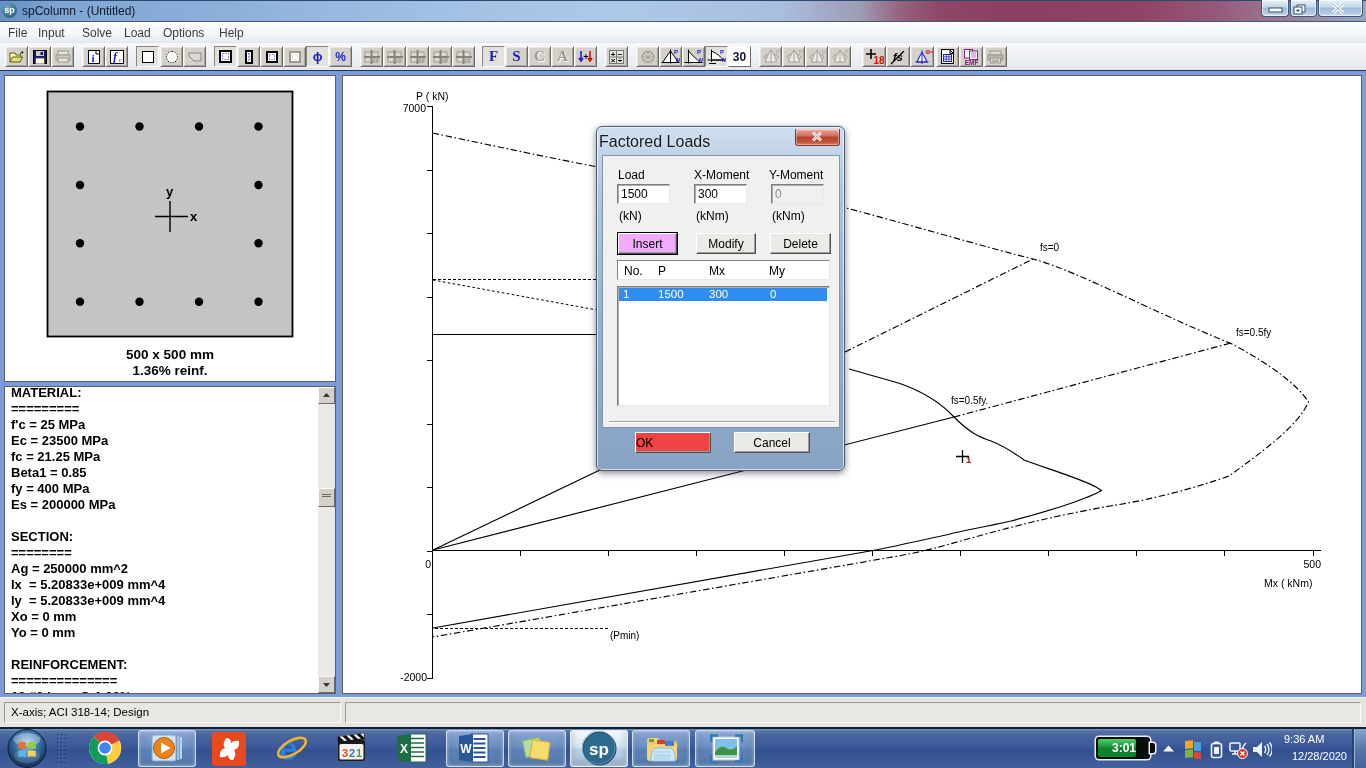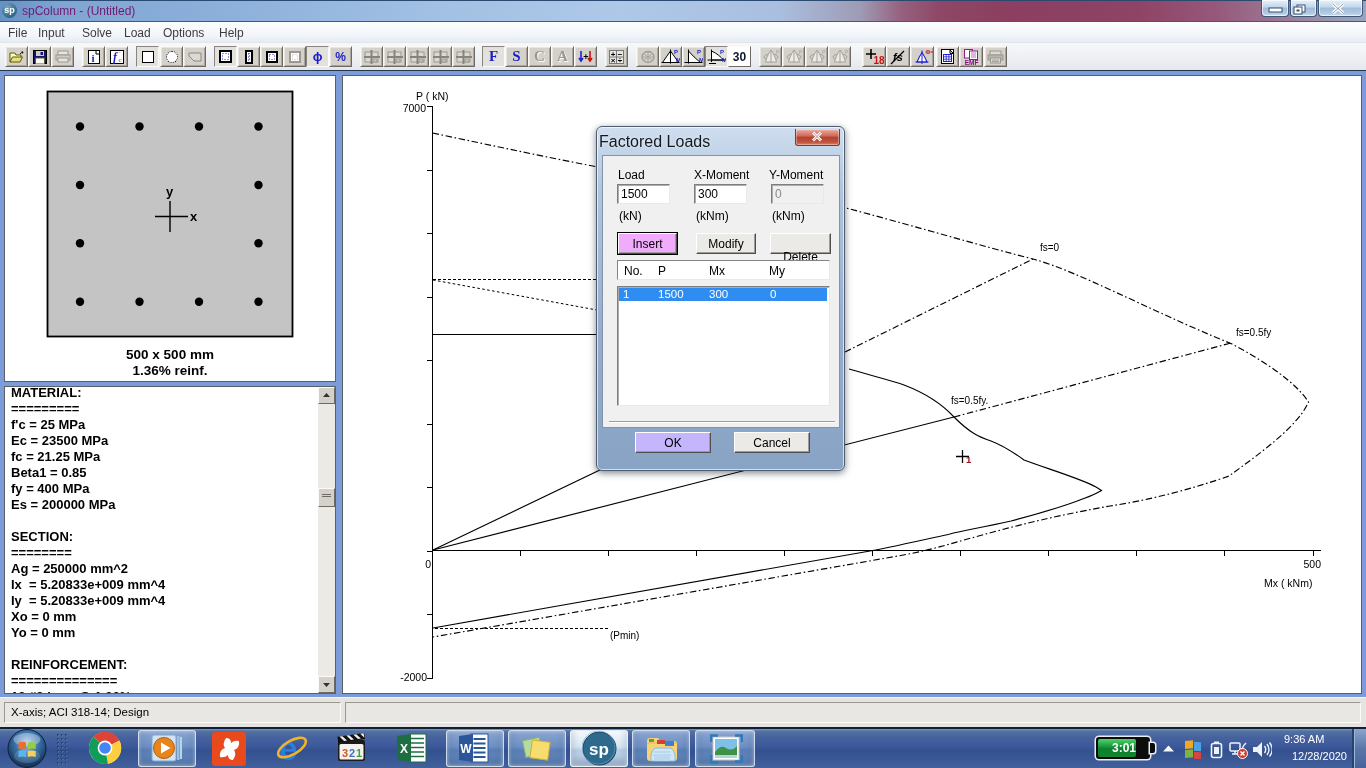--- a/index.html
+++ b/index.html
@@ -2,21 +2,21 @@
 <html><head><meta charset="utf-8"><style>
 *{margin:0;padding:0;box-sizing:border-box}
 html,body{width:1366px;height:768px;overflow:hidden}
 body{position:relative;font-family:"Liberation Sans",sans-serif;background:#7b9cd9}
 .abs{position:absolute}
 #titlebar{left:0;top:0;width:1366px;height:22px;
  background:linear-gradient(90deg,#6691c4 0,#7fa5d2 4.4%,#8fb2dc 18.3%,#a3c1e4 33%,#aec8e8 45.4%,#aabfe0 57%,#9e9bb4 63%,#96627f 65.9%,#8e4766 68.8%,#8c3f60 74%,#8f4465 83.5%,#96587a 89%,#9c7b97 94%,#9c96ae 97.5%,#98a5c0 100%)}
 #titlebar:before{content:"";position:absolute;left:0;top:0;width:100%;height:1px;background:#2a4a71}
 #titlebar:after{content:"";position:absolute;left:0;bottom:0;width:100%;height:1px;background:#44597a}
 .sporb{left:2px;top:3px;width:15px;height:15px;border-radius:50%;background:radial-gradient(circle at 35% 30%,#7aa7c4 0,#49829f 40%,#2e6484 75%,#1d4a66 100%);color:#fff;font:bold 9px/15px "Liberation Sans",sans-serif;text-align:center}
-#title-text{left:22px;top:4px;font-size:12px;color:#701a75}
+#title-text{left:22px;top:4px;font-size:12px;color:#0f172a}
 .capbtn{top:0;height:17px;border:1px solid #3f5877;border-top:none;border-radius:0 0 4px 4px;
  background:linear-gradient(180deg,#e8f1fa 0,#c2d5ea 45%,#9fbbd8 50%,#b4cce4 85%,#cfe0f0 100%);box-shadow:inset 0 0 0 1px rgba(255,255,255,.6)}
 #menubar{left:0;top:22px;width:1366px;height:21px;background:linear-gradient(180deg,#fcfdfe 0,#f3f6fa 60%,#e7ecf3 100%);border-bottom:1px solid #e2e5ea}
 .mi{top:26px;font-size:12px;color:#3c3c40}
 #toolbar{left:0;top:43px;width:1366px;height:27px;background:linear-gradient(180deg,#f7f8f9 0,#eef0f3 55%,#e4e7ec 100%)}
 .tb{position:absolute;top:46px;width:23px;height:21px;background:#d4d1cb;border:1px solid;border-color:#fbfaf8 #6f6b64 #6f6b64 #fbfaf8;box-shadow:inset 1px 1px 0 #e8e6e1,inset -1px -1px 0 #a9a59e;overflow:hidden}
 .tb.chk{background:#e3e1dc;border-color:#8a867f #fbfaf8 #fbfaf8 #8a867f;box-shadow:none}
 .tb.wide{width:24px}
 .ticon{position:absolute;left:0;top:0;width:100%;height:100%;display:flex;align-items:center;justify-content:center}
 </style></head><body>
@@ -462,34 +462,34 @@
 <div class="abs" style="left:166px;top:12px">Y-Moment</div>
 <div class="abs" style="left:14px;top:28px;width:53px;height:20px;background:#fff;border:1px solid;border-color:#7e7e7e #e9e9e9 #e9e9e9 #7e7e7e;box-shadow:inset 1px 1px 0 #adadad;padding:2px 0 0 3px;font-size:12px">1500</div>
 <div class="abs" style="left:91px;top:28px;width:53px;height:20px;background:#fff;border:1px solid;border-color:#7e7e7e #e9e9e9 #e9e9e9 #7e7e7e;box-shadow:inset 1px 1px 0 #adadad;padding:2px 0 0 3px;font-size:12px">300</div>
 <div class="abs" style="left:168px;top:28px;width:53px;height:20px;background:#fff;border:1px solid;border-color:#7e7e7e #e9e9e9 #e9e9e9 #7e7e7e;box-shadow:inset 1px 1px 0 #adadad;padding:2px 0 0 3px;font-size:12px;background:#f0f0f0;color:#8a8a8a">0</div>
 <div class="abs" style="left:16px;top:53px">(kN)</div>
 <div class="abs" style="left:93px;top:53px">(kNm)</div>
 <div class="abs" style="left:169px;top:53px">(kNm)</div>
 <div class="abs" style="left:14px;top:76px;width:61px;height:23px;border:1px solid #000;background:#eceae6"></div>
 <div class="abs" style="left:15px;top:77px;width:59px;height:21px;background:#f0abfc;border:1px solid;border-color:#fff #4f4f4f #4f4f4f #fff;box-shadow:inset -1px -1px 0 #9e9c98;text-align:center;padding-top:3px;font-size:12px">Insert</div>
 <div class="abs" style="left:93px;top:77px;width:60px;height:21px;background:#eceae6;border:1px solid;border-color:#fff #4f4f4f #4f4f4f #fff;box-shadow:inset -1px -1px 0 #9e9c98;text-align:center;padding-top:3px;font-size:12px">Modify</div>
-<div class="abs" style="left:167px;top:77px;width:61px;height:21px;background:#eceae6;border:1px solid;border-color:#fff #4f4f4f #4f4f4f #fff;box-shadow:inset -1px -1px 0 #9e9c98;text-align:center;padding-top:16px;font-size:12px">Delete</div>
+<div class="abs" style="left:167px;top:77px;width:61px;height:21px;background:#eceae6;border:1px solid;border-color:#fff #4f4f4f #4f4f4f #fff;box-shadow:inset -1px -1px 0 #9e9c98;text-align:center;padding-top:3px;font-size:12px">Delete</div>
 <div class="abs" style="left:14px;top:104px;width:213px;height:20px;background:#fff;border:1px solid;border-color:#848484 #e9e9e9 #e9e9e9 #848484"></div>
 <div class="abs" style="left:21px;top:108px">No.</div>
 <div class="abs" style="left:55px;top:108px">P</div>
 <div class="abs" style="left:106px;top:108px">Mx</div>
 <div class="abs" style="left:166px;top:108px">My</div>
 <div class="abs" style="left:14px;top:130px;width:213px;height:120px;background:#fff;border:1px solid;border-color:#7e7e7e #e9e9e9 #e9e9e9 #7e7e7e;box-shadow:inset 1px 1px 0 #adadad"></div>
 <div class="abs" style="left:16px;top:132px;width:208px;height:13px;background:#2f8df1"></div>
 <div class="abs" style="left:20px;top:132px;color:#fff;font-size:11.5px">1</div>
 <div class="abs" style="left:55px;top:132px;color:#fff;font-size:11.5px">1500</div>
 <div class="abs" style="left:106px;top:132px;color:#fff;font-size:11.5px">300</div>
 <div class="abs" style="left:167px;top:132px;color:#fff;font-size:11.5px">0</div>
 <div class="abs" style="left:6px;top:265px;width:226px;height:2px;border-top:1px solid #9c9c9c;border-bottom:1px solid #fff"></div>
-<div class="abs" style="left:32px;top:276px;width:76px;height:21px;background:#c4b5fd;border:1px solid;border-color:#fff #4f4f4f #4f4f4f #fff;box-shadow:inset -1px -1px 0 #9e9c98;text-align:center;padding-top:3px;font-size:12px">OK</div>
+<div class="abs" style="left:32px;top:276px;width:76px;height:21px;background:#ef4444;border:1px solid;border-color:#fff #4f4f4f #4f4f4f #fff;box-shadow:inset -1px -1px 0 #9e9c98;text-align:left;padding-top:3px;font-size:12px">OK</div>
 <div class="abs" style="left:131px;top:276px;width:76px;height:21px;background:#eceae6;border:1px solid;border-color:#fff #4f4f4f #4f4f4f #fff;box-shadow:inset -1px -1px 0 #9e9c98;text-align:center;padding-top:3px;font-size:12px">Cancel</div>
 </div>
   </div>
 
 <div class="abs" style="left:0;top:697px;width:1366px;height:31px;background:#e6e4e0;border-top:1px solid #f6f5f3"></div>
 <div class="abs" style="left:4px;top:702px;width:337px;height:21px;background:#e9e7e3;border:1px solid;border-color:#9a978f #fcfbf9 #fcfbf9 #9a978f;font-size:11.5px;color:#000;padding:3px 0 0 6px">X-axis; ACI 318-14; Design</div>
 <div class="abs" style="left:345px;top:702px;width:1016px;height:21px;background:#e9e7e3;border:1px solid;border-color:#9a978f #fcfbf9 #fcfbf9 #9a978f"></div>
 <div class="abs" style="left:0;top:727px;width:1366px;height:2px;background:#10203a"></div>
 
 <div class="abs" id="taskbar" style="left:0;top:729px;width:1366px;height:39px;

